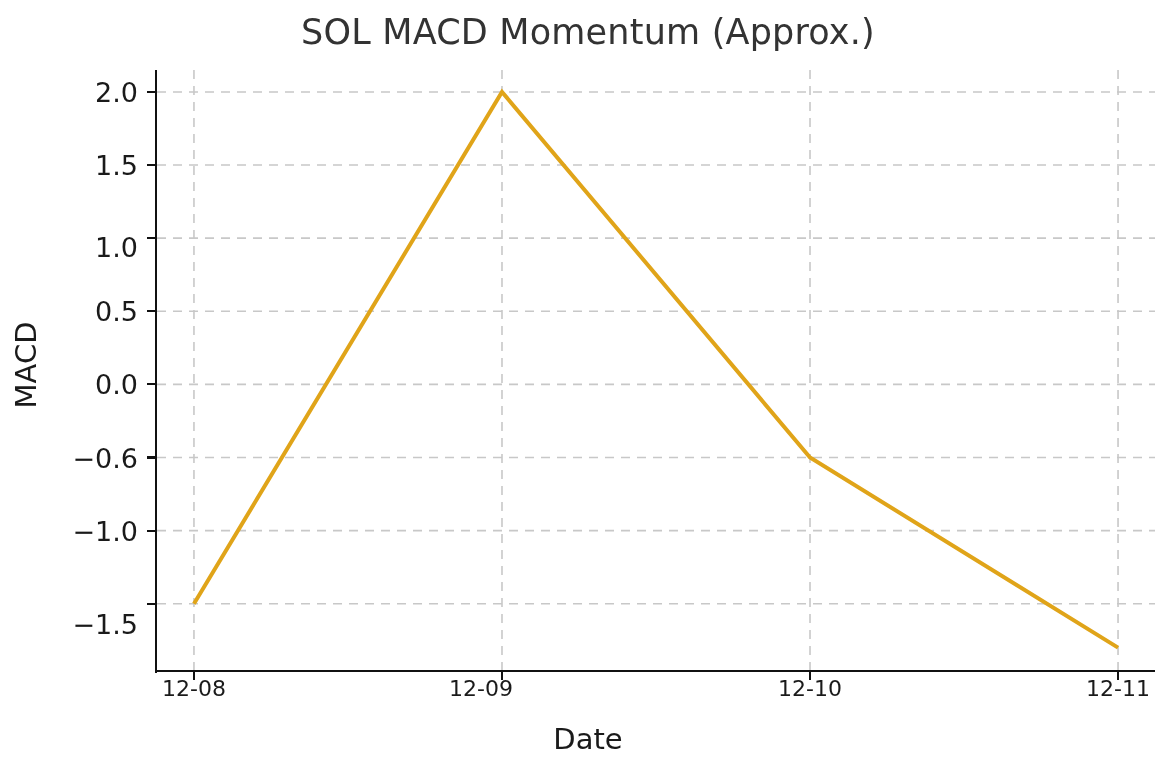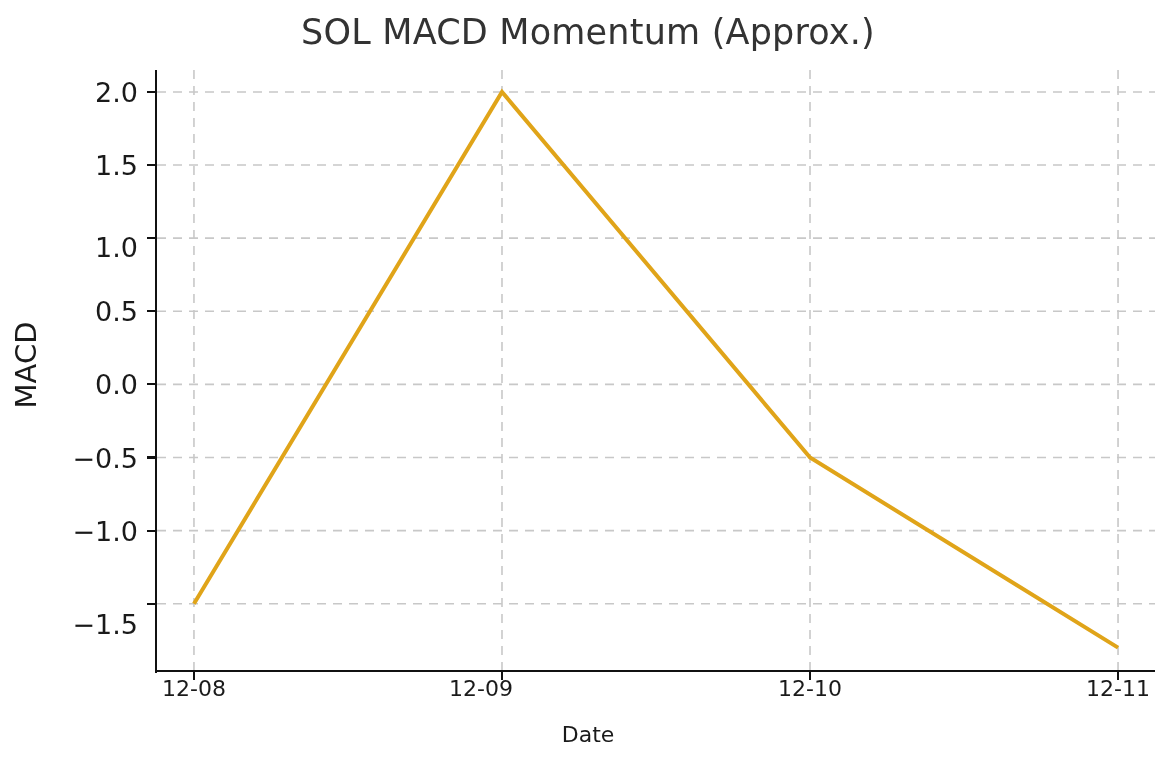--- a/index.html
+++ b/index.html
@@ -100,21 +100,21 @@
     white-space: nowrap;
     transform: translateX(-50%);
   }
   
   #xlabel {
     position: absolute;
     left: 0;
     top: 722px;
     width: 1176px;
     text-align: center;
-    font-size: 22px;
+    font-size: 29px;
     color: #1a1a1a;
     font-family: "DejaVu Sans", sans-serif;
   }
   #ylabel {
     position: absolute;
     left: -44px;
     top: 348px;
     width: 140px;
     text-align: center;
     font-size: 29px;
@@ -169,21 +169,21 @@
       <div class="xtick-mark" style="left: 500.888px;"></div>
       <div class="xtick-mark" style="left: 808.912px;"></div>
       <div class="xtick-mark" style="left: 1116.94px;"></div>
     </div>
   <div id="ytick-labels">
       <div class="ytick-label" style="top: 91.9343px;">2.0</div>
       <div class="ytick-label" style="top: 165.049px;">1.5</div>
       <div class="ytick-label" style="top: 240px; margin-top: 7px;">1.0</div>
       <div class="ytick-label" style="top: 311.277px;">0.5</div>
       <div class="ytick-label" style="top: 384.392px;">0.0</div>
-      <div class="ytick-label" style="top: 457.506px;">−0.5</div>
+      <div class="ytick-label" style="top: 457.506px;">−0.6</div>
       <div class="ytick-label" style="top: 530.62px;">−1.0</div>
       <div class="ytick-label" style="top: 624px;">−1.5</div>
     </div>
   <div id="xtick-labels">
       <div class="xtick-label" style="left: 193.963px;">12-08</div>
       <div class="xtick-label" style="left: 481px; text-align: center;">12-09</div>
       <div class="xtick-label" style="left: 810.012px;">12-10</div>
       <div class="xtick-label" style="left: 1118.04px;">12-11</div>
     </div>
 

